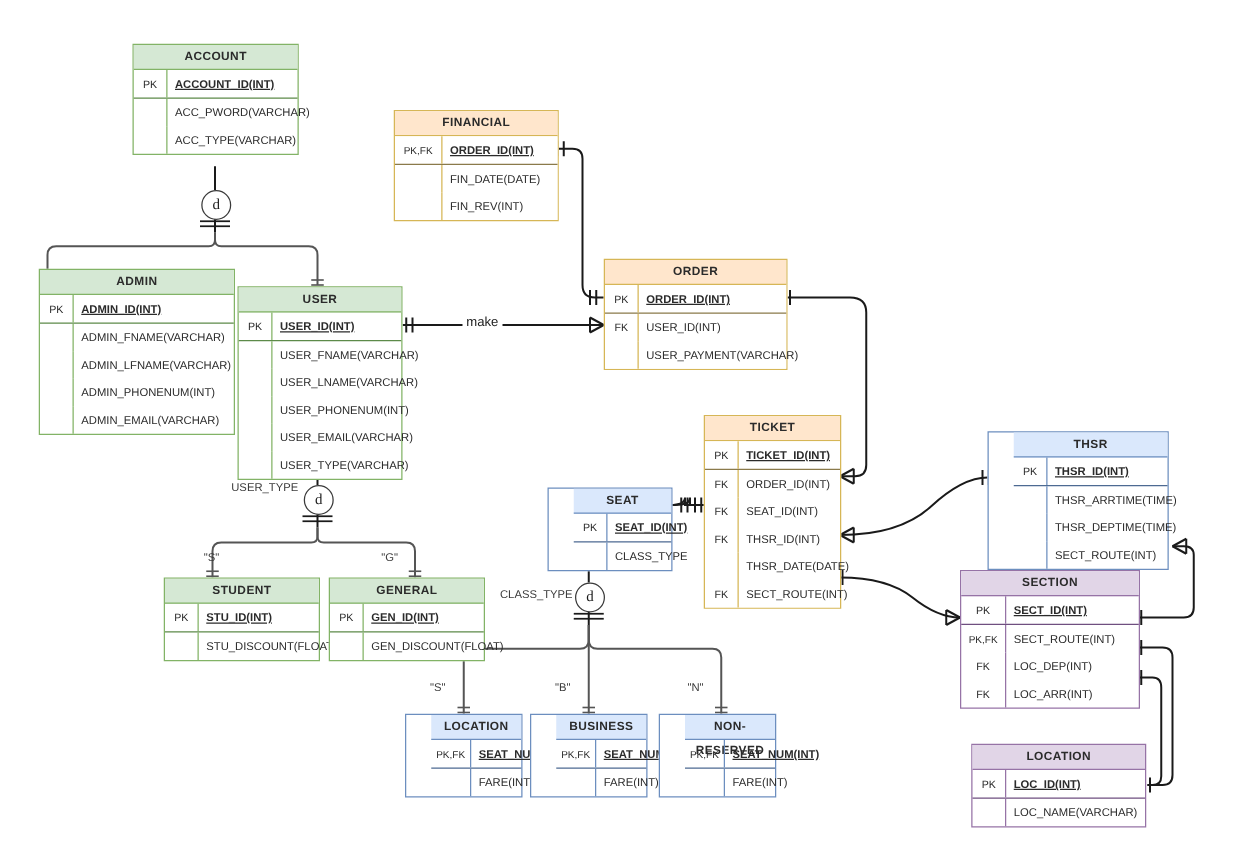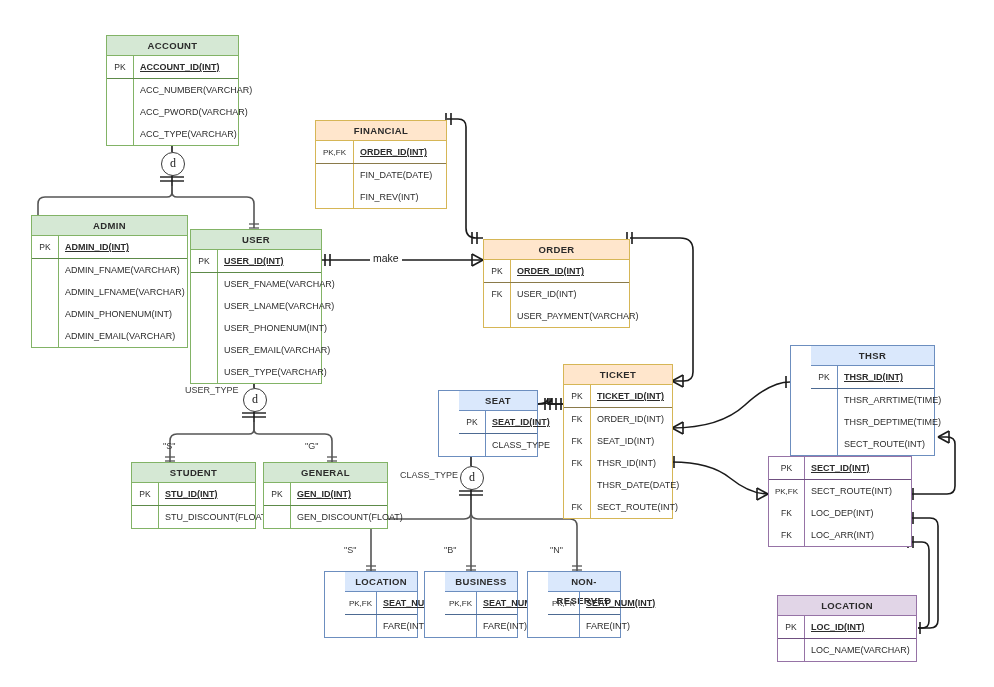--- a/index.html
+++ b/index.html
@@ -25,21 +25,21 @@
   }
   .attr{
     box-sizing:border-box;flex:1 1 auto;font-size:9px;color:#2b2b2b;
     padding-left:6px;white-space:nowrap;overflow:visible;
   }
   .attr.under{text-decoration:underline;font-weight:bold;}
 
   
   .green{border-color:#82b366;} .green .hdr{background:#d5e8d4;border-bottom-color:#82b366;}
   .green .key{border-right-color:#82b366;} .green .row.pk{border-bottom-color:#5d8a49;}
-  .yellow{border-color:#d6b656;margin-top:32px;} .yellow .hdr{background:#ffe6cc;border-bottom-color:#d6b656;}
+  .yellow{border-color:#d6b656;} .yellow .hdr{background:#ffe6cc;border-bottom-color:#d6b656;}
   .yellow .key{border-right-color:#d6b656;} .yellow .row.pk{border-bottom-color:#8a7a4a;}
   .blue{border-color:#6c8ebf;padding-left:20px;} .blue .hdr{background:#dae8fc;border-bottom-color:#6c8ebf;}
   .blue .key{border-right-color:#6c8ebf;} .blue .row.pk{border-bottom-color:#4d6a92;}
   .purple{border-color:#9673a6;} .purple .hdr{background:#e1d5e7;border-bottom-color:#9673a6;}
   .purple .key{border-right-color:#9673a6;} .purple .row.pk{border-bottom-color:#6f4f80;}
 
   
   .yellow .rows{background:#fff;}
 
   .dcircle{position:absolute;width:22px;height:22px;border:1.4px solid #3a3a3a;border-radius:50%;
@@ -170,24 +170,20 @@
 
   <div class="entity green" style="left:106px;top:35px;width:133px;">
     <div class="hdr">ACCOUNT</div>
     <div class="rows">
       <div class="row pk">
         <div class="key" style="width:27px">PK</div>
         <div class="attr under">ACCOUNT_ID(INT)</div>
       </div>
       <div class="row">
         <div class="key" style="width:27px"></div>
-        <div class="attr">ACC_NUMBER(VARCHAR)</div>
-      </div>
-      <div class="row">
-        <div class="key" style="width:27px"></div>
         <div class="attr">ACC_PWORD(VARCHAR)</div>
       </div>
       <div class="row">
         <div class="key" style="width:27px"></div>
         <div class="attr">ACC_TYPE(VARCHAR)</div>
       </div>
     </div>
   </div>
 
   <div class="entity yellow" style="left:315px;top:88px;width:132px;">
@@ -412,20 +408,21 @@
         <div class="attr">THSR_DEPTIME(TIME)</div>
       </div>
       <div class="row">
         <div class="key" style="width:27px"></div>
         <div class="attr">SECT_ROUTE(INT)</div>
       </div>
     </div>
   </div>
 
   <div class="entity purple" style="left:768px;top:456px;width:144px;">
+    <div class="hdr">SECTION</div>
     <div class="rows">
       <div class="row pk">
         <div class="key" style="width:36px">PK</div>
         <div class="attr under">SECT_ID(INT)</div>
       </div>
       <div class="row">
         <div class="key" style="width:36px;font-size:8px">PK,FK</div>
         <div class="attr">SECT_ROUTE(INT)</div>
       </div>
       <div class="row">

